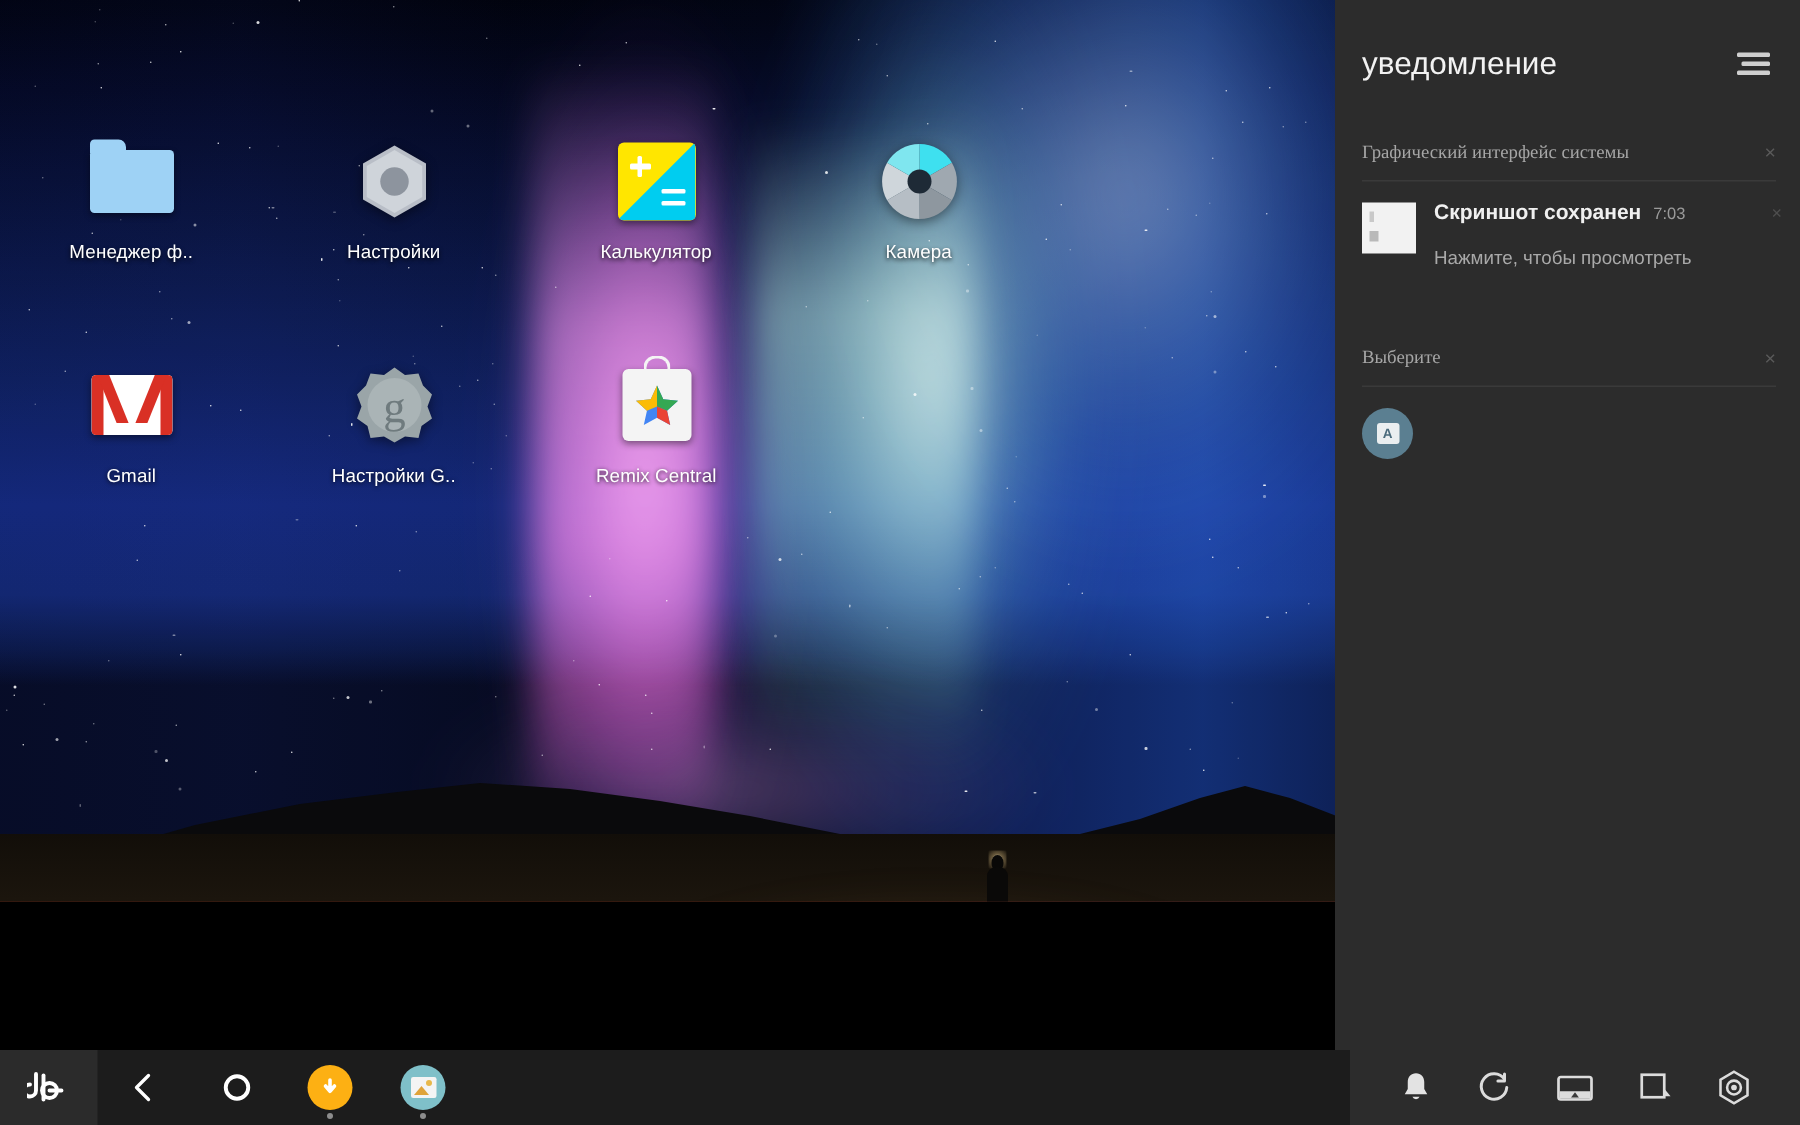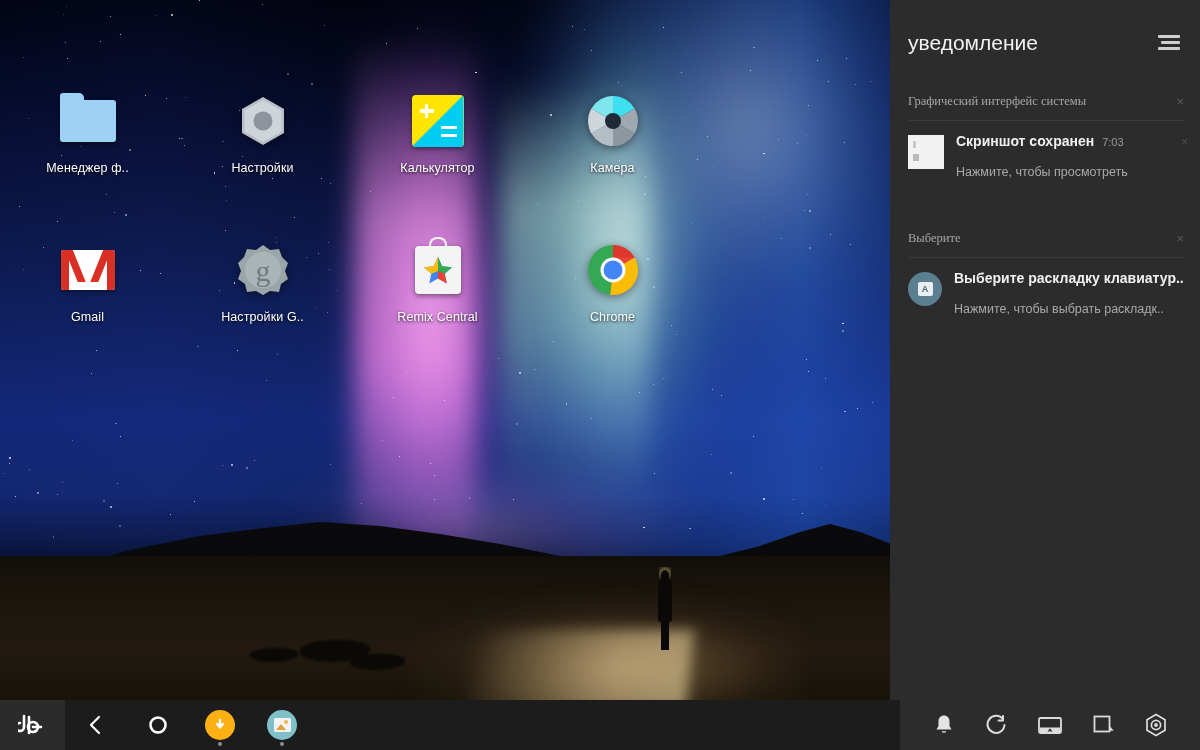--- a/index.html
+++ b/index.html
@@ -7,21 +7,21 @@
     width: 1200px; height: 750px;
     overflow: hidden;
     background: #000;
     font-family: "Liberation Sans", sans-serif;
   }
   #screen { position: relative; width: 1200px; height: 750px; overflow: hidden; }
 
   
   #desktop {
     position: absolute; left: 0; top: 0;
-    width: 891px; height: 750px;
+    width: 891px; height: 601px;
     overflow: hidden;
     background: #c2410c;
   }
   .wp-layer { position: absolute; left: 0; top: 0; width: 100%; height: 100%; }
 
   
   .sky-base {
     background:
       linear-gradient(to bottom,
         #000107 0%,
@@ -651,35 +651,20 @@
                 <path d="M15,2 L19.2,11.2 L29,12.2 L21.7,18.8 L23.8,28.4 L15,23.5 L6.2,28.4 L8.3,18.8 L1,12.2 L10.8,11.2 Z" fill="#4285f4"></path>
                 <path d="M15,2 L19.2,11.2 L29,12.2 L21.7,18.8 L15,16 Z" fill="#34a853"></path>
                 <path d="M15,2 L10.8,11.2 L1,12.2 L8.3,18.8 L15,16 Z" fill="#fbbc05"></path>
                 <path d="M21.7,18.8 L23.8,28.4 L15,23.5 L15,16 Z" fill="#ea4335"></path>
               </svg>
             </div>
           </div>
           <div class="lbl">Remix Central</div>
         </div>
 
-        <div class="app-icon">
-          <div class="glyph">
-            <svg class="ic-chrome" width="54" height="54" viewBox="0 0 54 54">
-              <g transform="translate(27,27)">
-                <path d="M0,-25 A25,25 0 0,1 21.65,-12.5 L0,0 Z" fill="#ea4335"></path>
-                <path d="M21.65,-12.5 A25,25 0 0,1 -3,24.8 L0,0 Z" fill="#fbbc05"></path>
-                <path d="M-3,24.8 A25,25 0 0,1 0,-25 L0,0 Z" fill="#34a853"></path>
-                <path d="M0,-25 A25,25 0 0,1 21.65,-12.5 L3,-12.5 A13,13 0 0,0 0,-13 Z" fill="#c5221f" opacity="0.35"></path>
-                <circle cx="0" cy="0" r="12.5" fill="#fff"></circle>
-                <circle cx="0" cy="0" r="9.5" fill="#4285f4"></circle>
-              </g>
-            </svg>
-          </div>
-          <div class="lbl">Chrome</div>
-        </div>
 
       </div>
     </div>
 
     <div id="page-dots">
       <div class="dot active"></div>
       <div class="dot"></div>
     </div>
   </div>
 
@@ -717,26 +702,20 @@
 
     <div class="notif-group-label" style="margin-top:30px;">
       <span class="gtxt">Выберите</span>
       <span class="gx">×</span>
     </div>
     <div class="notif-divider"></div>
 
     <div class="notif-item">
       <div class="kb-circle">
         <div class="kb-sq">A</div>
-      </div>
-      <div class="ntext">
-        <div class="nrow1">
-          <span class="ntitle">Выберите раскладку клавиатур..</span>
-        </div>
-        <div class="nsub">Нажмите, чтобы выбрать раскладк..</div>
       </div>
     </div>
 
   </div>
 
   <div id="taskbar">
 
     <div id="tb-left">
       <svg width="30" height="24" viewBox="0 0 30 24">
         <path d="M6,3 L6,14 A4,4 0 1,1 2,10" stroke="#fff" stroke-width="2.6" fill="none" stroke-linecap="round"></path>

